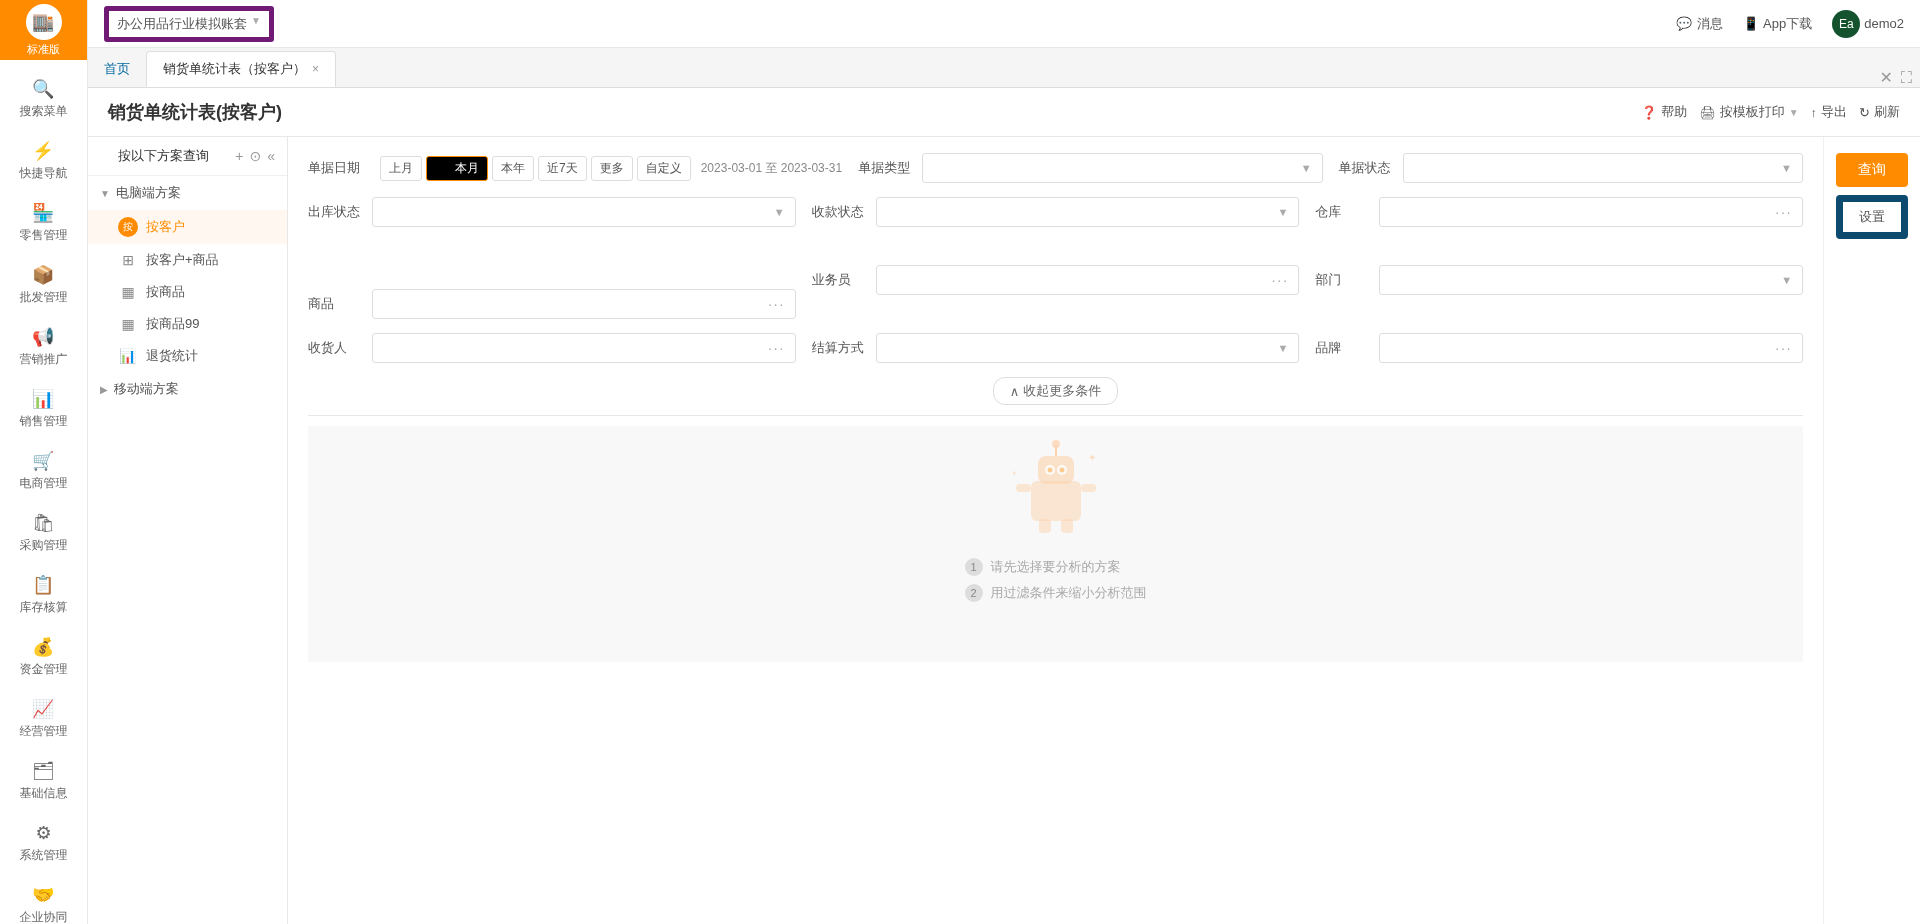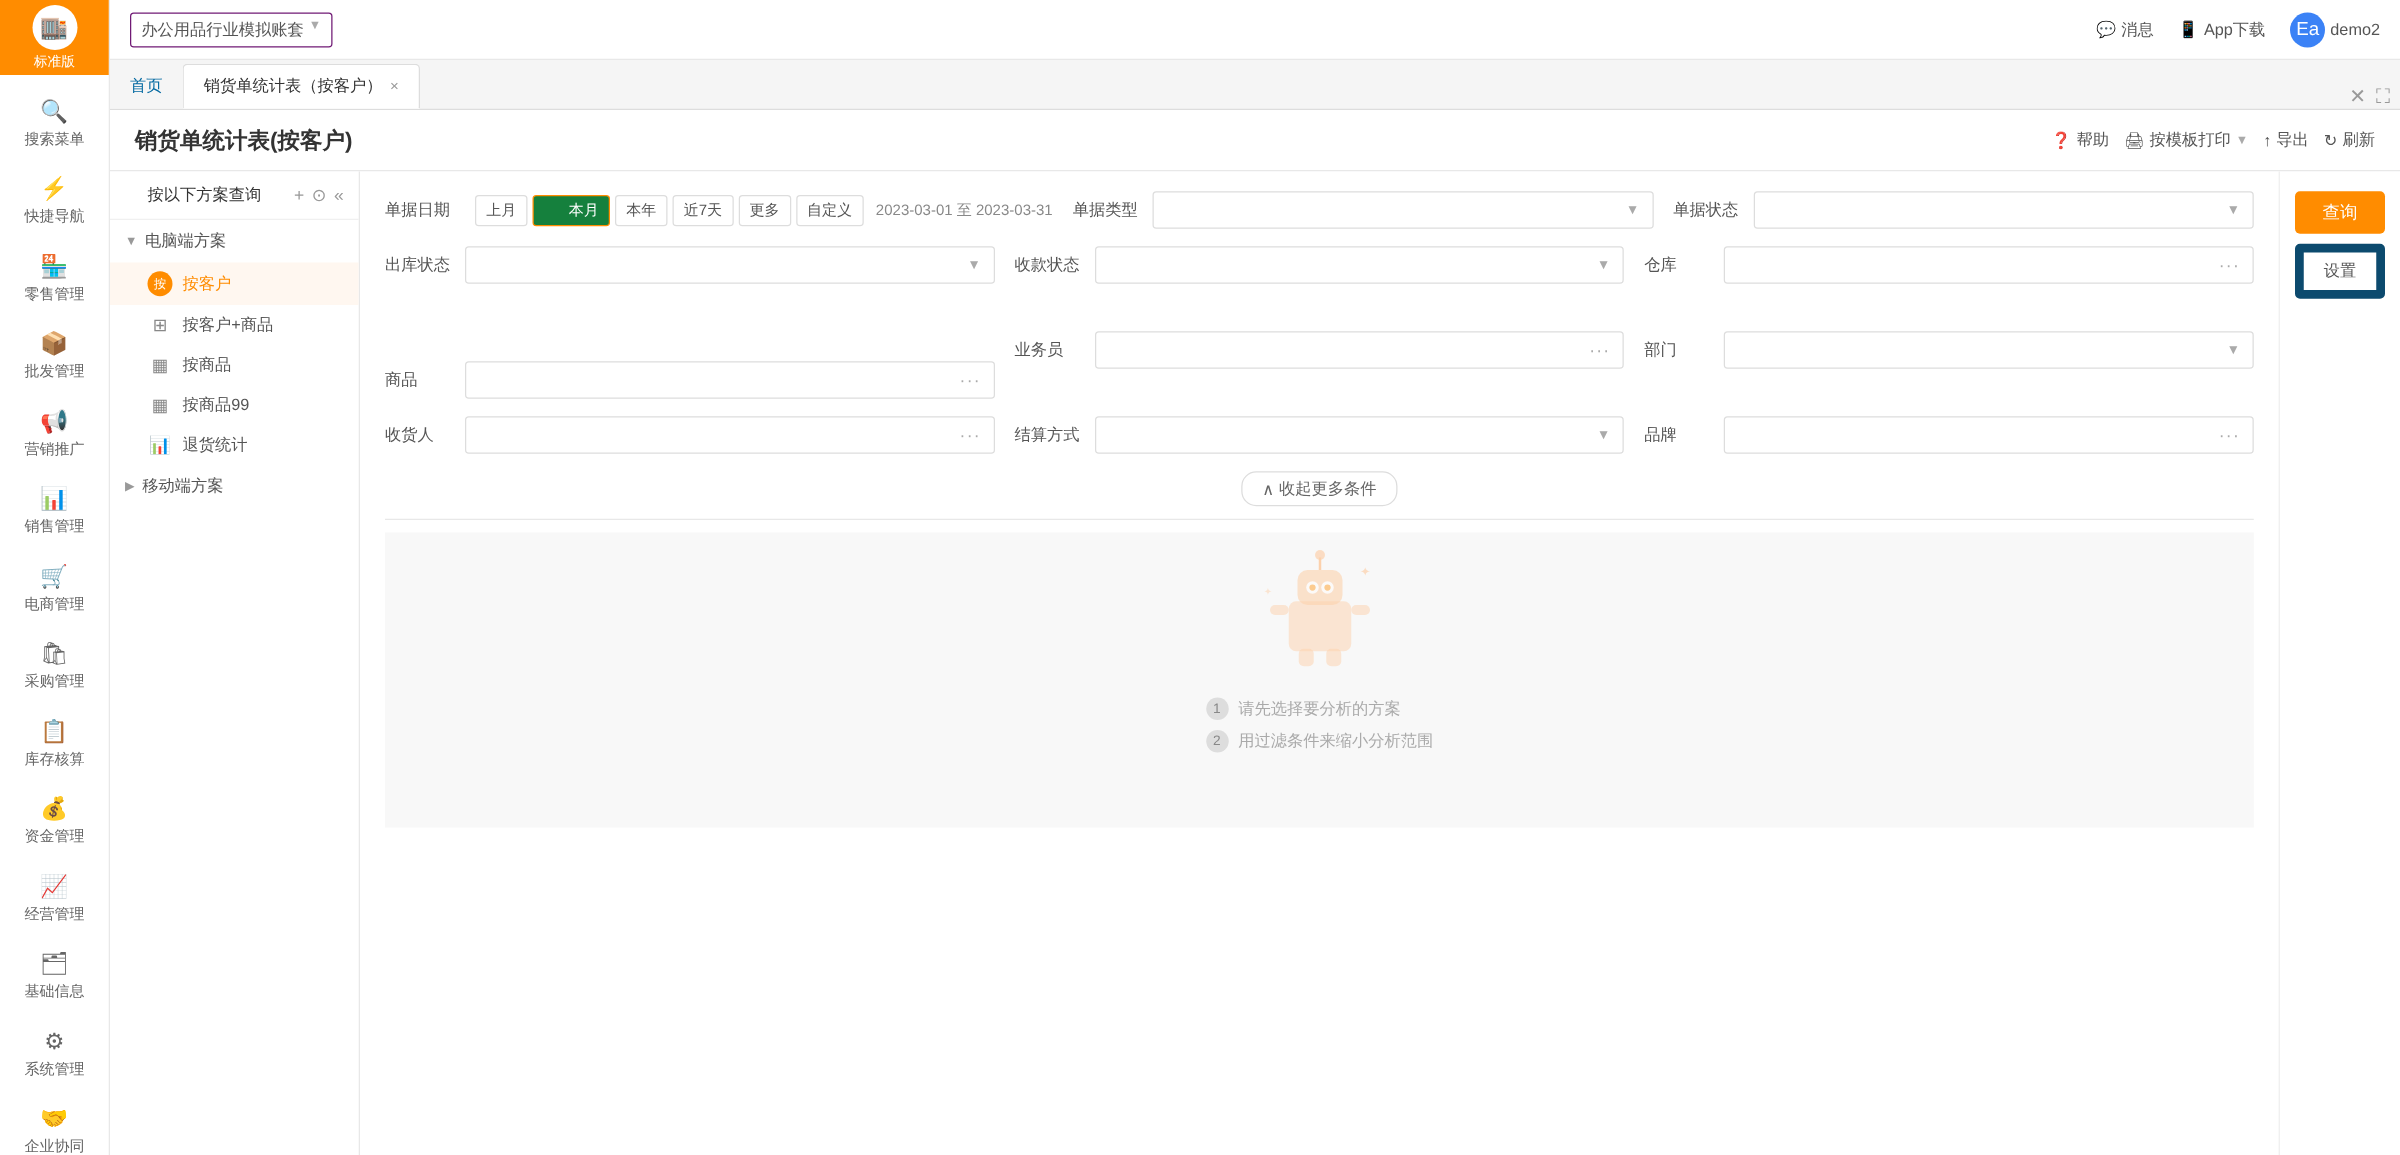--- a/index.html
+++ b/index.html
@@ -15,21 +15,21 @@
     .sidebar-item .s-icon { font-size: 18px; margin-bottom: 3px; }
 
     
     .main { flex: 1; display: flex; flex-direction: column; height: 924px; overflow: hidden; }
 
     
     .topbar { height: 48px; background: #fff; display: flex; align-items: center; justify-content: space-between; padding: 0 16px; border-bottom: 1px solid #e8e8e8; }
     .topbar-left { display: flex; align-items: center; gap: 8px; font-size: 13px; color: #333; }
     .topbar-right { display: flex; align-items: center; gap: 20px; font-size: 13px; color: #555; }
     .topbar-right-item { display: flex; align-items: center; gap: 4px; cursor: pointer; }
-    .avatar { width: 28px; height: 28px; border-radius: 50%; background: #3b82f6; display: flex; align-items: center; justify-content: center; color: #fff; font-size: 15px; overflow: hidden; }
+    .avatar { width: 28px; height: 28px; border-radius: 50%; background: #14532d; display: flex; align-items: center; justify-content: center; color: #fff; font-size: 12px; overflow: hidden; }
 
     
     .tabs { height: 40px; background: #f5f5f5; display: flex; align-items: flex-end; padding: 0 0 0 0; border-bottom: 1px solid #ddd; }
     .tab { height: 36px; display: flex; align-items: center; padding: 0 16px; cursor: pointer; font-size: 13px; color: #666; border-top-left-radius: 4px; border-top-right-radius: 4px; gap: 6px; }
     .tab.home { background: #f5f5f5; color: #0369a1; }
     .tab.active { background: #fff; color: #333; border: 1px solid #ddd; border-bottom: 1px solid #fff; }
     .tab-close { color: #999; font-size: 12px; cursor: pointer; }
     .fullscreen-btn { margin-left: auto; margin-right: 8px; cursor: pointer; color: #999; font-size: 16px; display: flex; align-items: center; gap: 8px; }
 
     
@@ -57,40 +57,40 @@
     .scheme-sub-icon { width: 20px; height: 20px; border-radius: 50%; background: #ff8c00; display: flex; align-items: center; justify-content: center; color: #fff; font-size: 10px; }
     .scheme-sub-icon-plain { color: #888; font-size: 14px; width: 20px; display: flex; align-items: center; justify-content: center; }
     .mobile-group-header { padding: 8px 12px 8px 12px; display: flex; align-items: center; gap: 6px; color: #555; font-size: 13px; cursor: pointer; }
 
     
     .filter-panel { flex: 1; background: #fff; padding: 16px 20px; overflow-y: auto; }
     .filter-row { display: flex; align-items: center; gap: 16px; margin-bottom: 14px; }
     .filter-label { color: #555; font-size: 13px; min-width: 56px; }
     .date-buttons { display: flex; gap: 4px; align-items: center; }
     .date-btn { padding: 3px 8px; border: 1px solid #ddd; border-radius: 3px; cursor: pointer; font-size: 12px; color: #555; background: #fff; }
-    .date-btn.active { background: #15803d; color: #fff; border-color: #ff8c00; padding-left: 28px; }
+    .date-btn.active { background: #000000; color: #fff; border-color: #ff8c00; padding-left: 28px; }
     .date-range { font-size: 12px; color: #888; margin-left: 6px; }
     .filter-select { flex: 1; border: 1px solid #ddd; border-radius: 3px; padding: 5px 10px; display: flex; align-items: center; justify-content: space-between; cursor: pointer; font-size: 13px; color: #333; background: #fff; min-height: 30px; }
     .filter-select .arrow { color: #aaa; font-size: 11px; }
     .filter-select .dots { color: #aaa; font-size: 14px; letter-spacing: 1px; }
     .collapse-row { display: flex; justify-content: center; margin-top: 6px; }
     .collapse-btn { display: flex; align-items: center; gap: 4px; color: #666; font-size: 13px; cursor: pointer; padding: 4px 16px; border: 1px solid #ddd; border-radius: 12px; background: #fff; }
 
     
     .action-buttons { display: flex; flex-direction: column; gap: 8px; padding: 16px 12px; background: #fff; border-left: 1px solid #f0f0f0; }
     .btn-query { background: #ff8c00; color: #fff; border: none; border-radius: 4px; padding: 8px 22px; font-size: 14px; cursor: pointer; }
     .btn-settings { background: #fff; color: #555; border: 7px solid #0c4a6e; border-radius: 4px; padding: 6px 16px; font-size: 13px; cursor: pointer; }
 
     
     .empty-state { flex: 1; display: flex; flex-direction: column; align-items: center; justify-content: center; background: #f8f8f8; gap: 12px; padding-bottom: 60px; }
     .empty-tips { display: flex; flex-direction: column; gap: 8px; }
     .empty-tip { display: flex; align-items: center; gap: 8px; color: #aaa; font-size: 13px; }
     .tip-num { width: 18px; height: 18px; border-radius: 50%; background: #ddd; color: #888; font-size: 11px; display: flex; align-items: center; justify-content: center; }
 
-    .topbar-section-select { display: flex; gap: 4px; padding: 4px 8px; border: 1px solid #701a75; border-radius: 3px; cursor: pointer; font-size: 13px; color: #555; }
+    .topbar-section-select { display: flex; gap: 4px; padding: 4px 8px; border: 5px solid #701a75; border-radius: 3px; cursor: pointer; font-size: 13px; color: #555; }
 
     
     .robot-svg { width: 120px; height: 120px; }
   </style>
 </head>
 <body>
 
 <div class="sidebar">
   <div class="logo">
     <div class="logo-icon">🏬</div>

